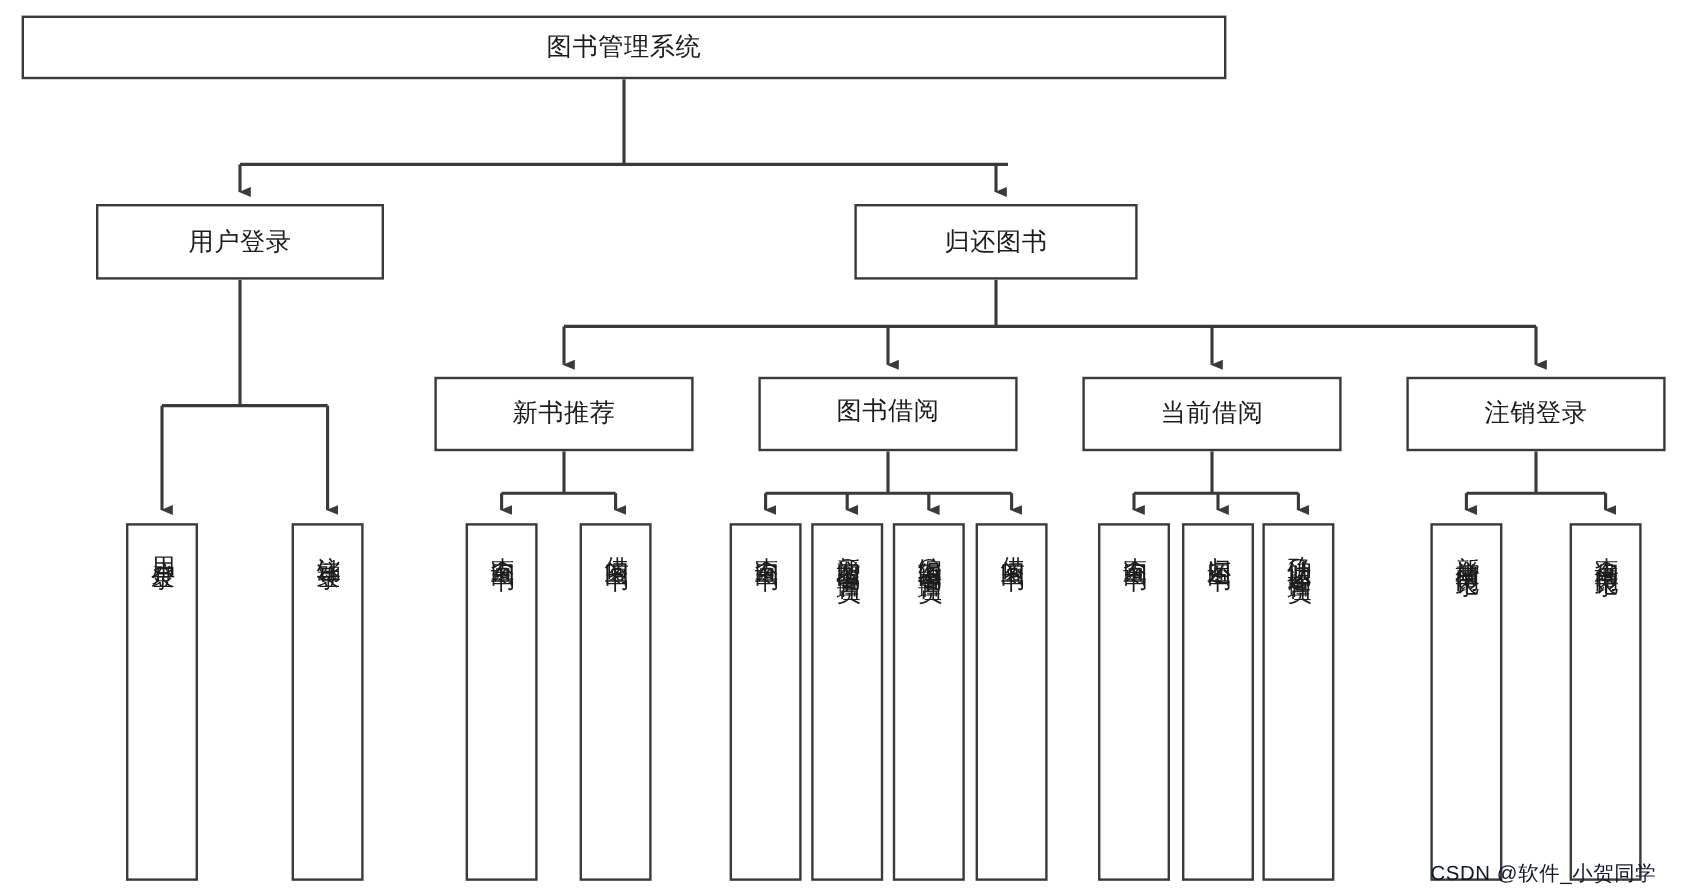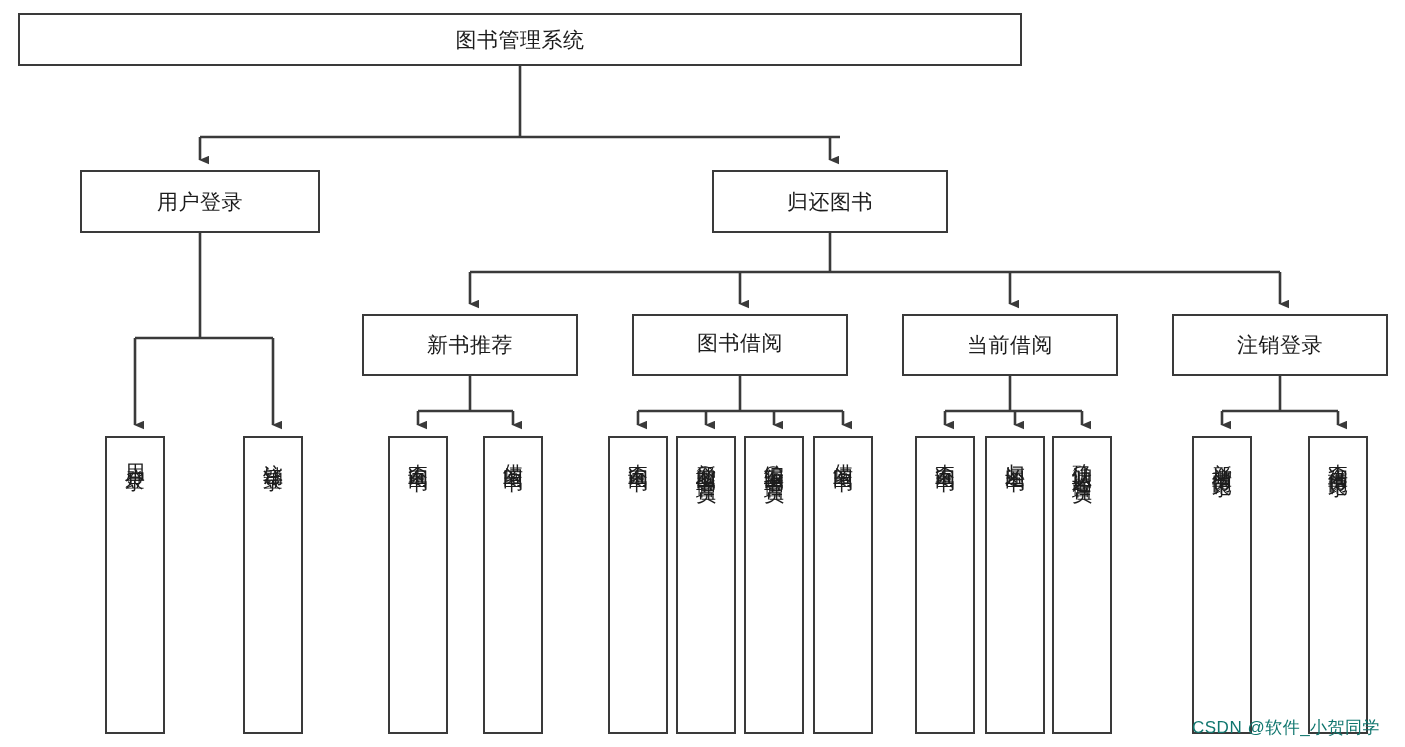--- a/index.html
+++ b/index.html
@@ -54,21 +54,21 @@
     writing-mode: vertical-rl;
     text-orientation: upright;
     letter-spacing: 3px;
     line-height: 1.05;
     white-space: nowrap;
     display: block;
   }
   .watermark {
     position: absolute;
     font-size: 17px;
-    color: #0f766e;
+    color: #0f172a;
     white-space: nowrap;
     letter-spacing: 0.5px;
   }
 </style>
 </head>
 <body>
 
 <div id="diagram-root">
 
   <svg id="edge-layer" viewBox="0 0 1405 747" xmlns="http://www.w3.org/2000/svg">

